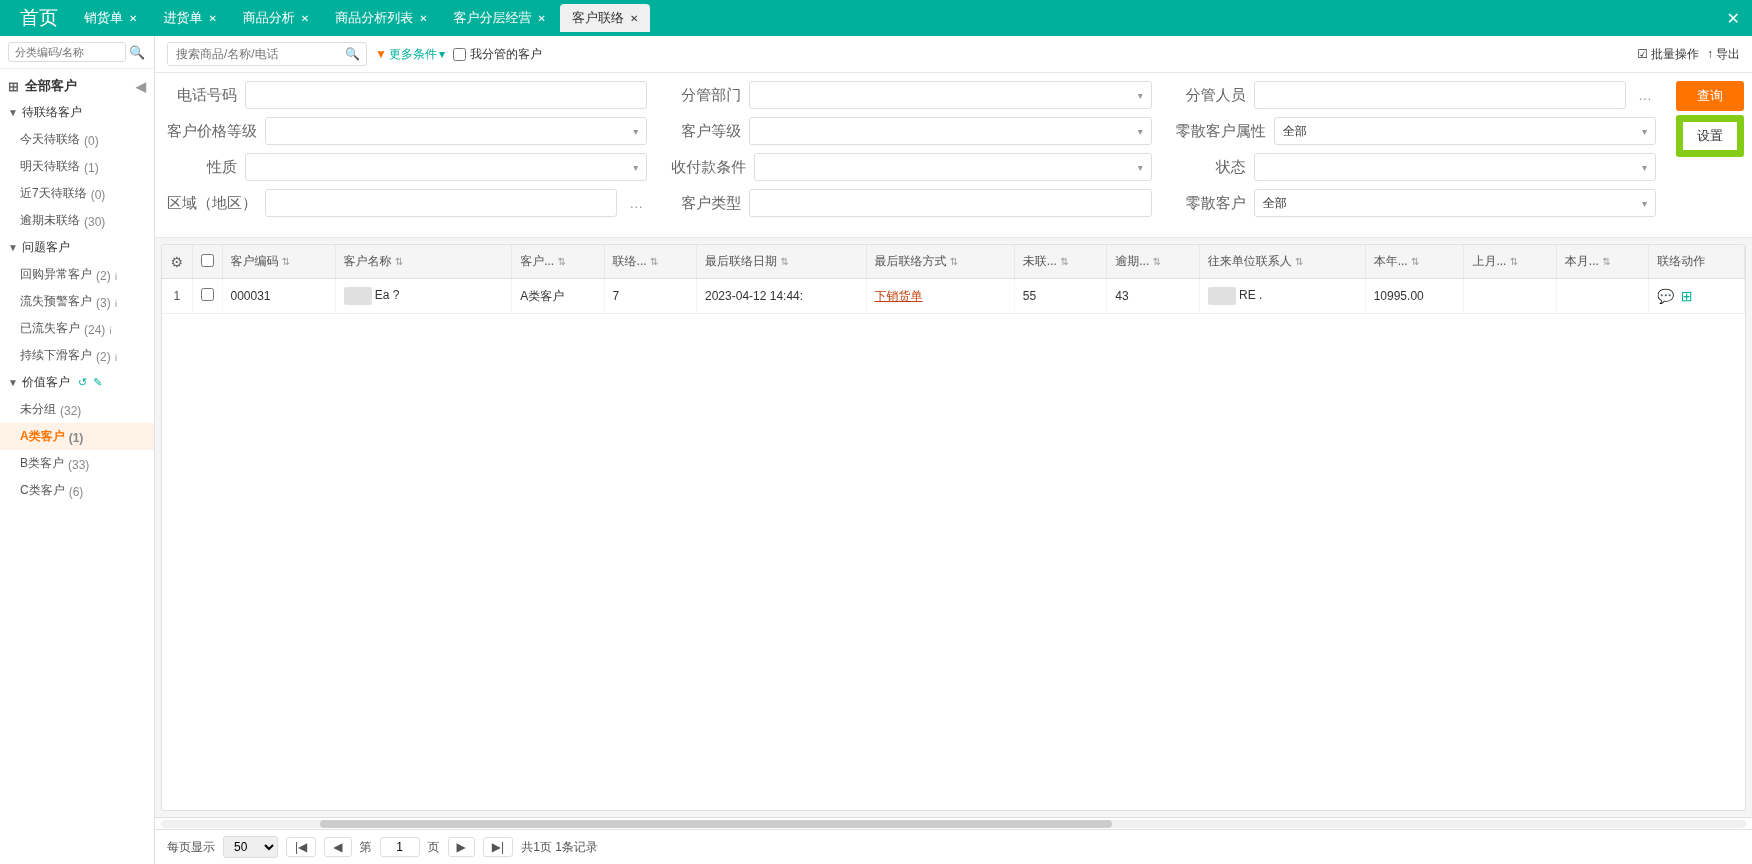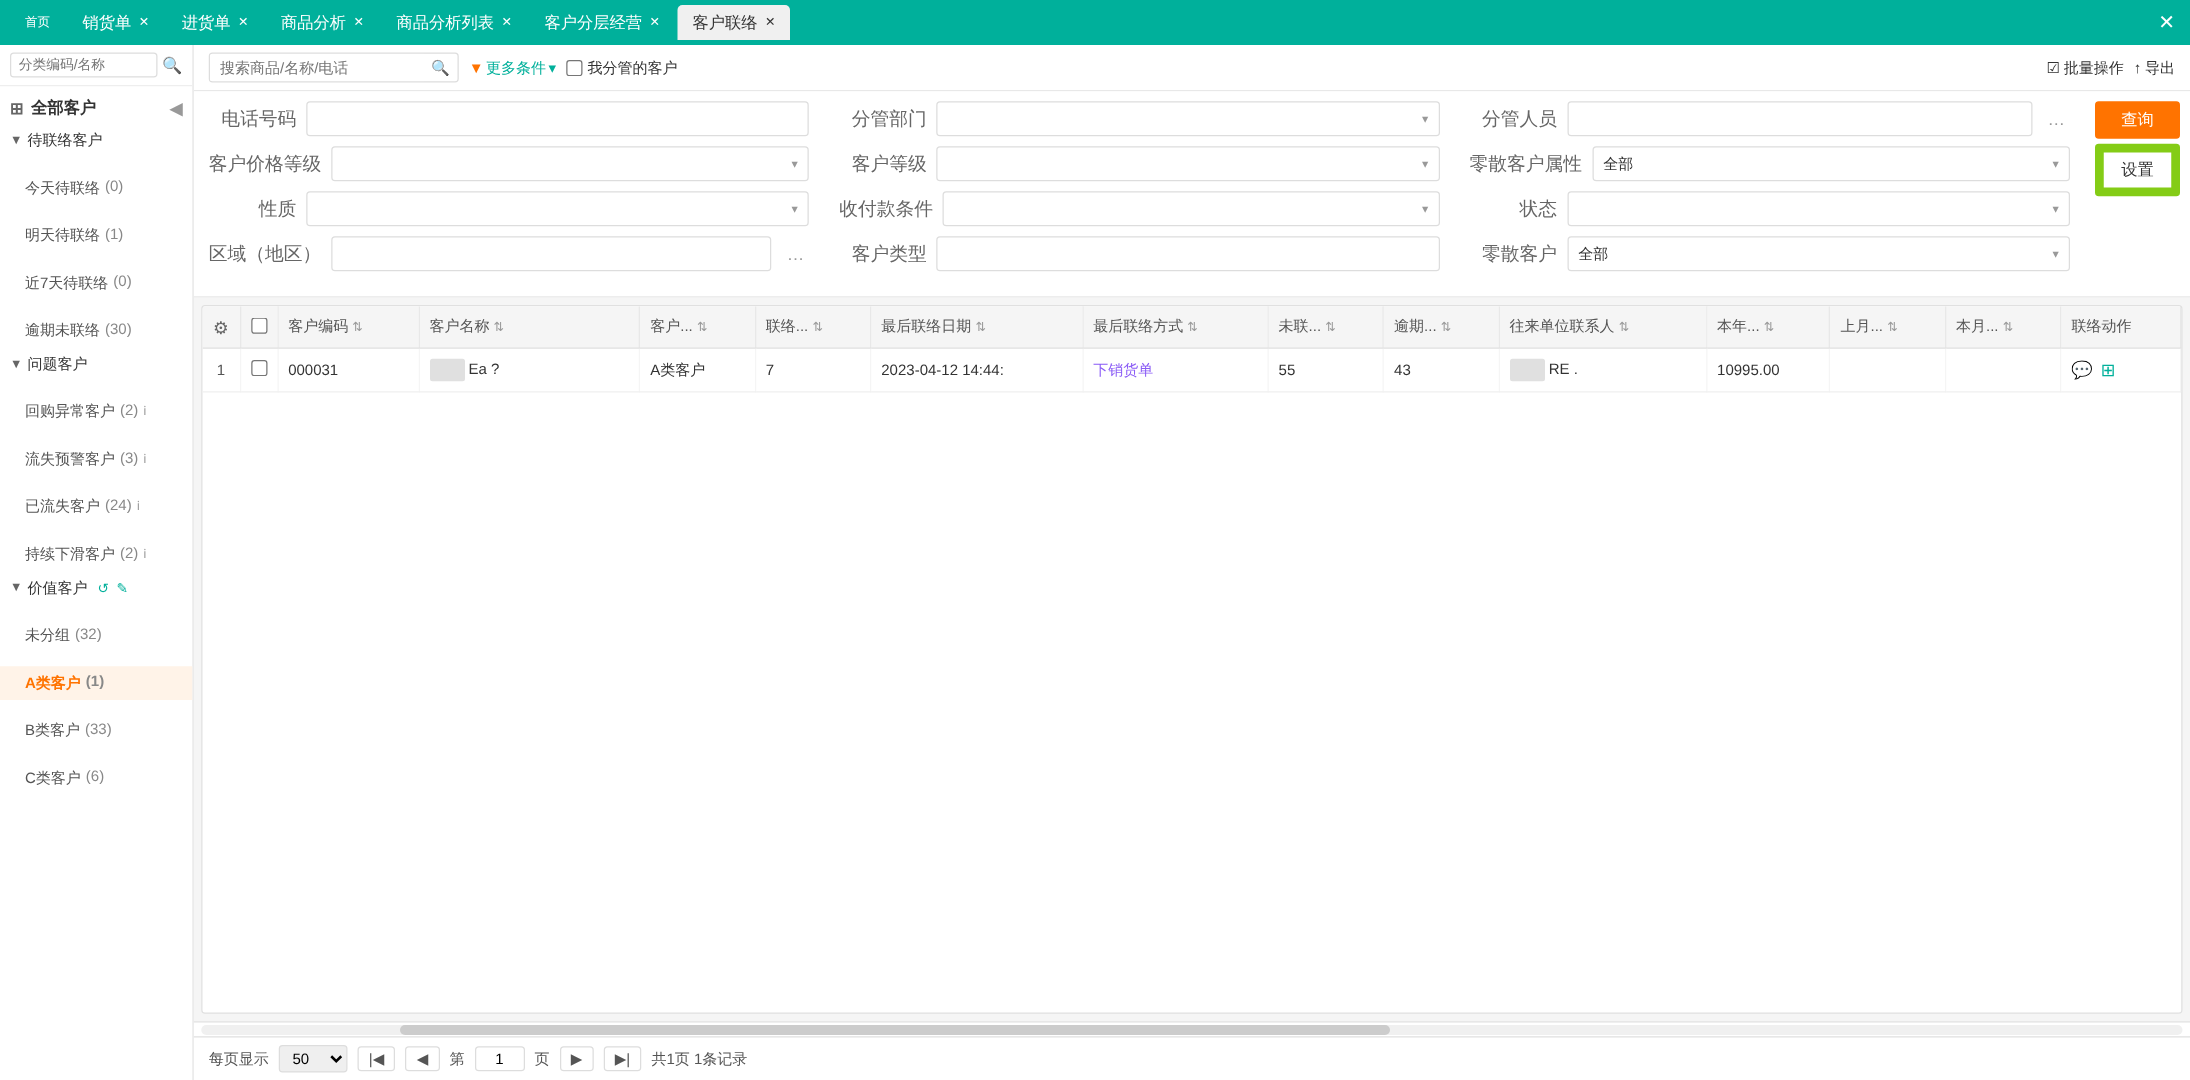--- a/index.html
+++ b/index.html
@@ -21,21 +21,21 @@
       align-items: center;
       gap: 6px;
       cursor: pointer;
       color: white;
       font-size: 13px;
       border-radius: 4px 4px 0 0;
       white-space: nowrap;
     }
     .nav-tab.active { background: #f0f0f0; color: #333; }
     .nav-tab .close-icon { font-size: 10px; color: inherit; cursor: pointer; }
-    .nav-tab-home { color: white; font-size: 10px; padding: 0 12px; cursor: pointer; }
+    .nav-tab-home { color: white; font-size: 19px; padding: 0 12px; cursor: pointer; }
     .nav-close-all {
       margin-left: auto;
       color: white;
       font-size: 16px;
       cursor: pointer;
       padding: 4px;
     }
 
     
     .main-layout {
@@ -94,23 +94,22 @@
       cursor: pointer;
       gap: 4px;
     }
     .sidebar-section-title .arrow { font-size: 10px; color: #666; }
     .sidebar-item {
       padding: 5px 8px 5px 20px;
       font-size: 12px;
       color: #555;
       cursor: pointer;
       display: flex;
-      align-items: flex-start;
+      align-items: flex-end;
       gap: 4px;
-      margin-top: 11px;
     }
     .sidebar-item.active { background: #fff3e8; color: #ff7300; font-weight: bold; }
     .sidebar-item .count { color: #888; }
     .sidebar-item .info-icon { color: #999; font-size: 10px; }
 
     
     .content-area {
       flex: 1;
       display: flex;
       flex-direction: column;
@@ -282,21 +281,21 @@
       white-space: nowrap;
       position: relative;
     }
     th .sort-icon { color: #999; font-size: 10px; }
     td {
       padding: 8px 8px;
       border-bottom: 1px solid #f0f0f0;
       border-right: 1px solid #f5f5f5;
       white-space: nowrap;
     }
-    .link-text { color: #8b5cf6; cursor: pointer; }
+    .link-text { color: #c2410c; cursor: pointer; text-decoration: underline; }
 
     
     .bottom-bar {
       background: white;
       border-top: 1px solid #e0e0e0;
       padding: 6px 12px;
       display: flex;
       align-items: center;
       gap: 8px;
       font-size: 12px;

